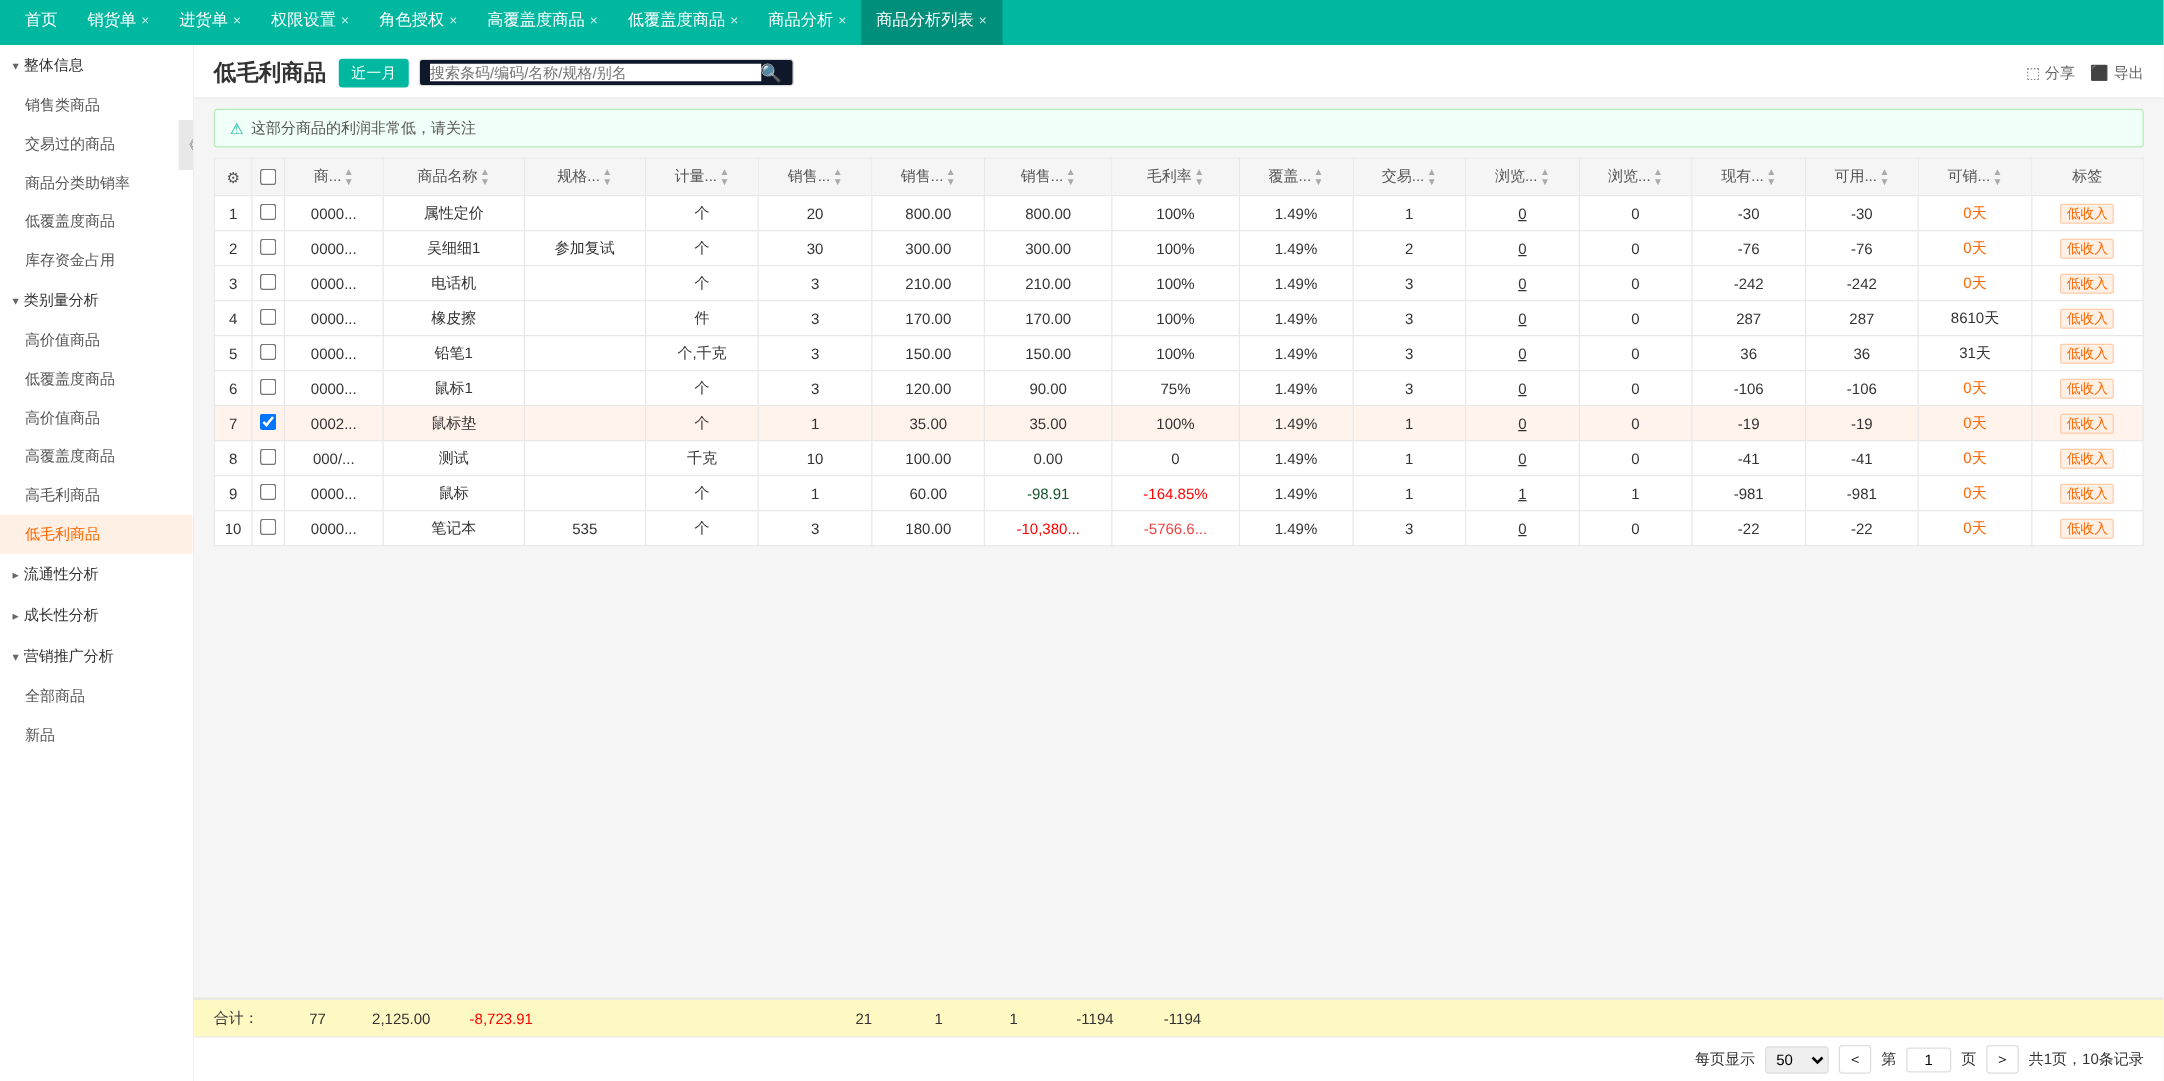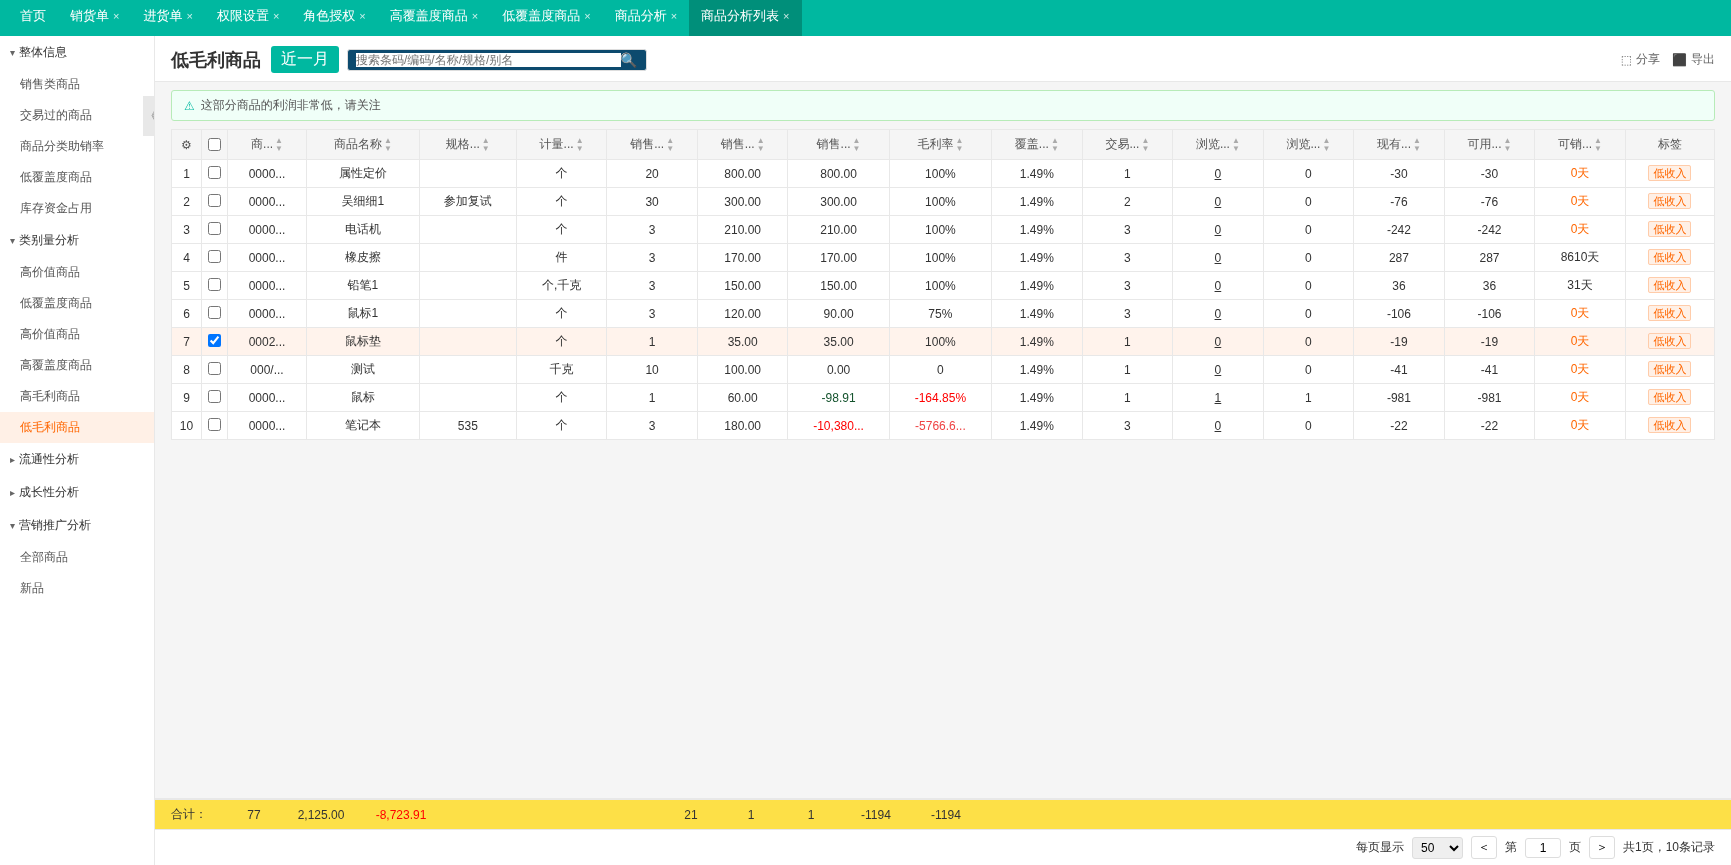--- a/index.html
+++ b/index.html
@@ -97,31 +97,31 @@
       font-weight: 600;
       color: #333;
       margin-right: 10px;
     }
     .date-filter-btn {
       background: #00b8a0;
       color: #fff;
       border: none;
       border-radius: 3px;
       padding: 3px 10px;
-      font-size: 16px;
+      font-size: 12px;
       cursor: pointer;
       margin-right: 8px;
     }
     .search-box {
       display: flex;
       align-items: center;
       border: 1px solid #ddd;
       border-radius: 3px;
       padding: 2px 8px;
-      background: #0c4a6e;
+      background: #0f172a;
       flex: 1;
       max-width: 300px;
     }
     .search-box input {
       border: none;
       outline: none;
       font-size: 12px;
       color: #999;
       width: 100%;
     }
@@ -199,21 +199,21 @@
       color: #ff6600;
       border: 1px solid #ffccaa;
       border-radius: 2px;
       padding: 1px 4px;
       font-size: 11px;
     }
     .checkbox-cell { width: 20px; }
 
     
     .table-footer {
-      background: #fde047;
+      background: #fef9c3;
       border-top: 2px solid #e8e8e8;
       display: flex;
       align-items: center;
       padding: 6px 16px;
       font-size: 12px;
       position: sticky;
       bottom: 0;
     }
     .footer-label {
       font-weight: 500;

